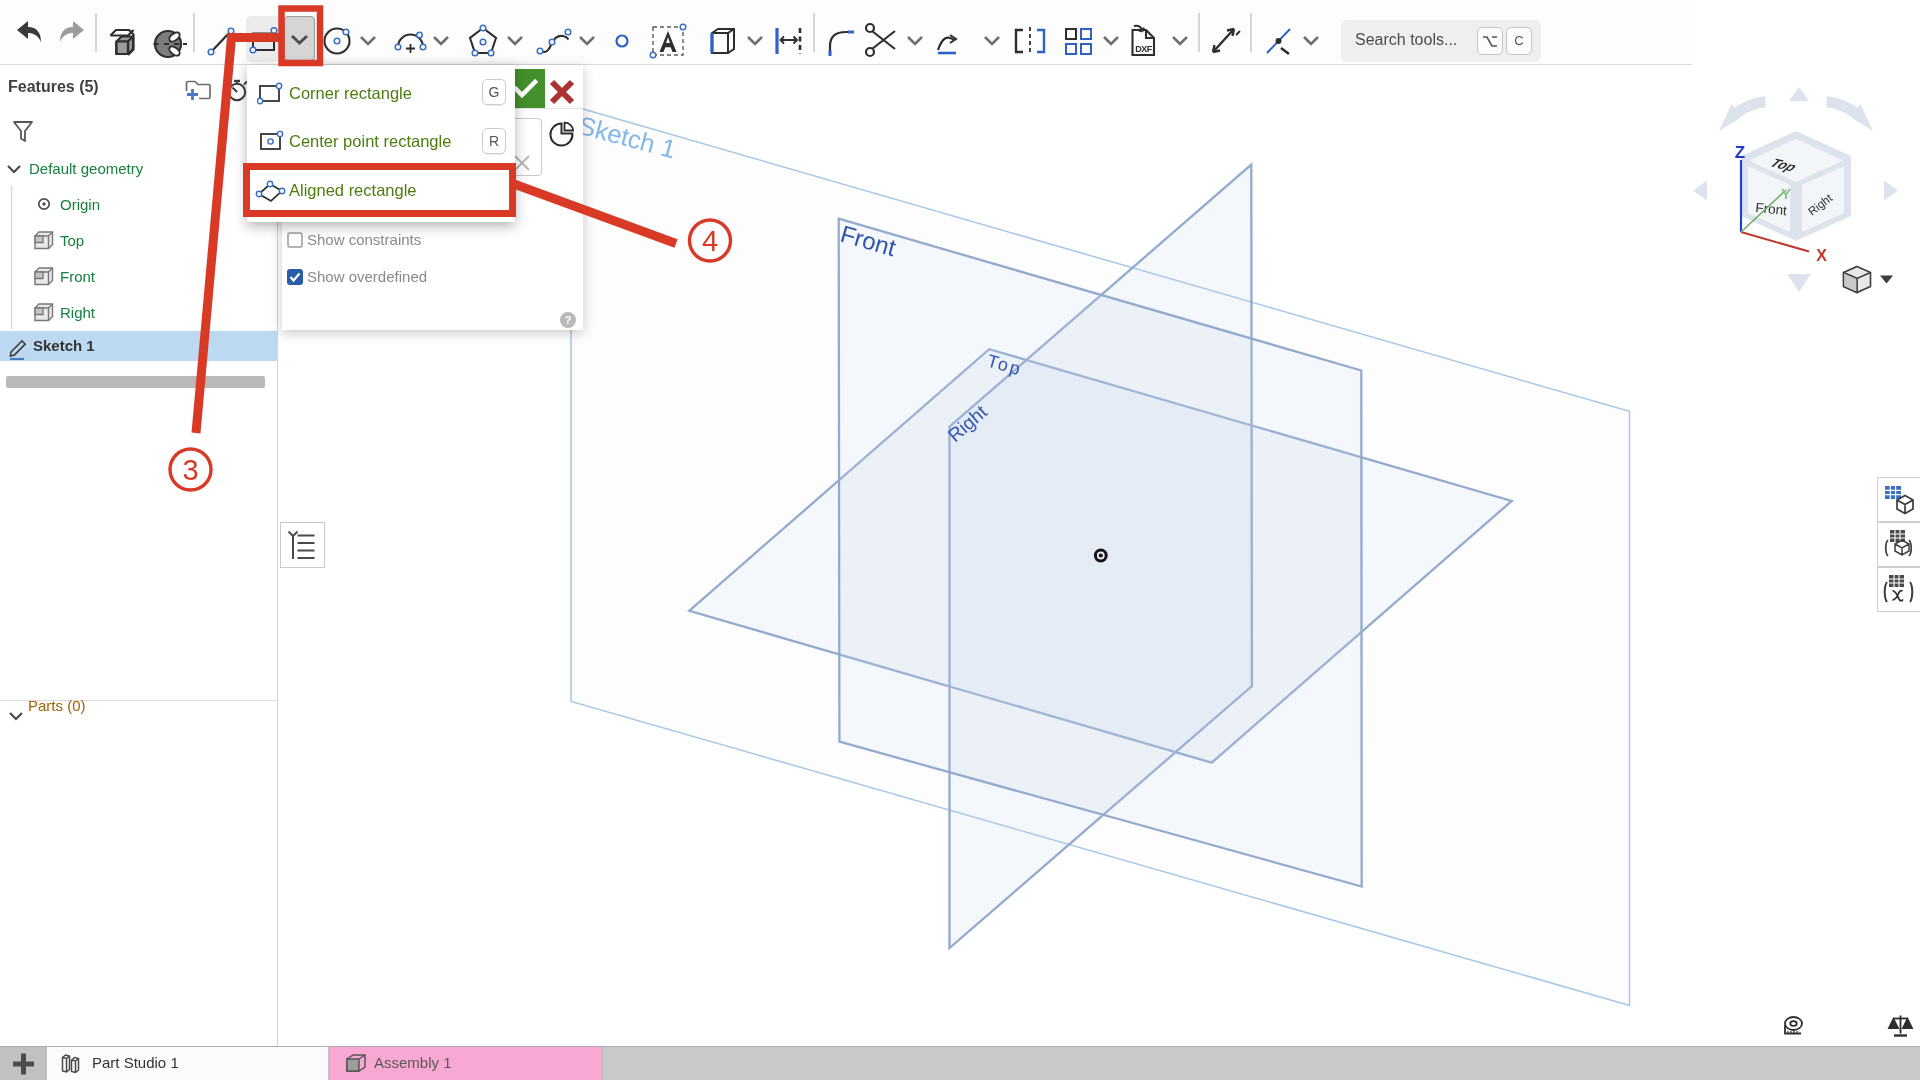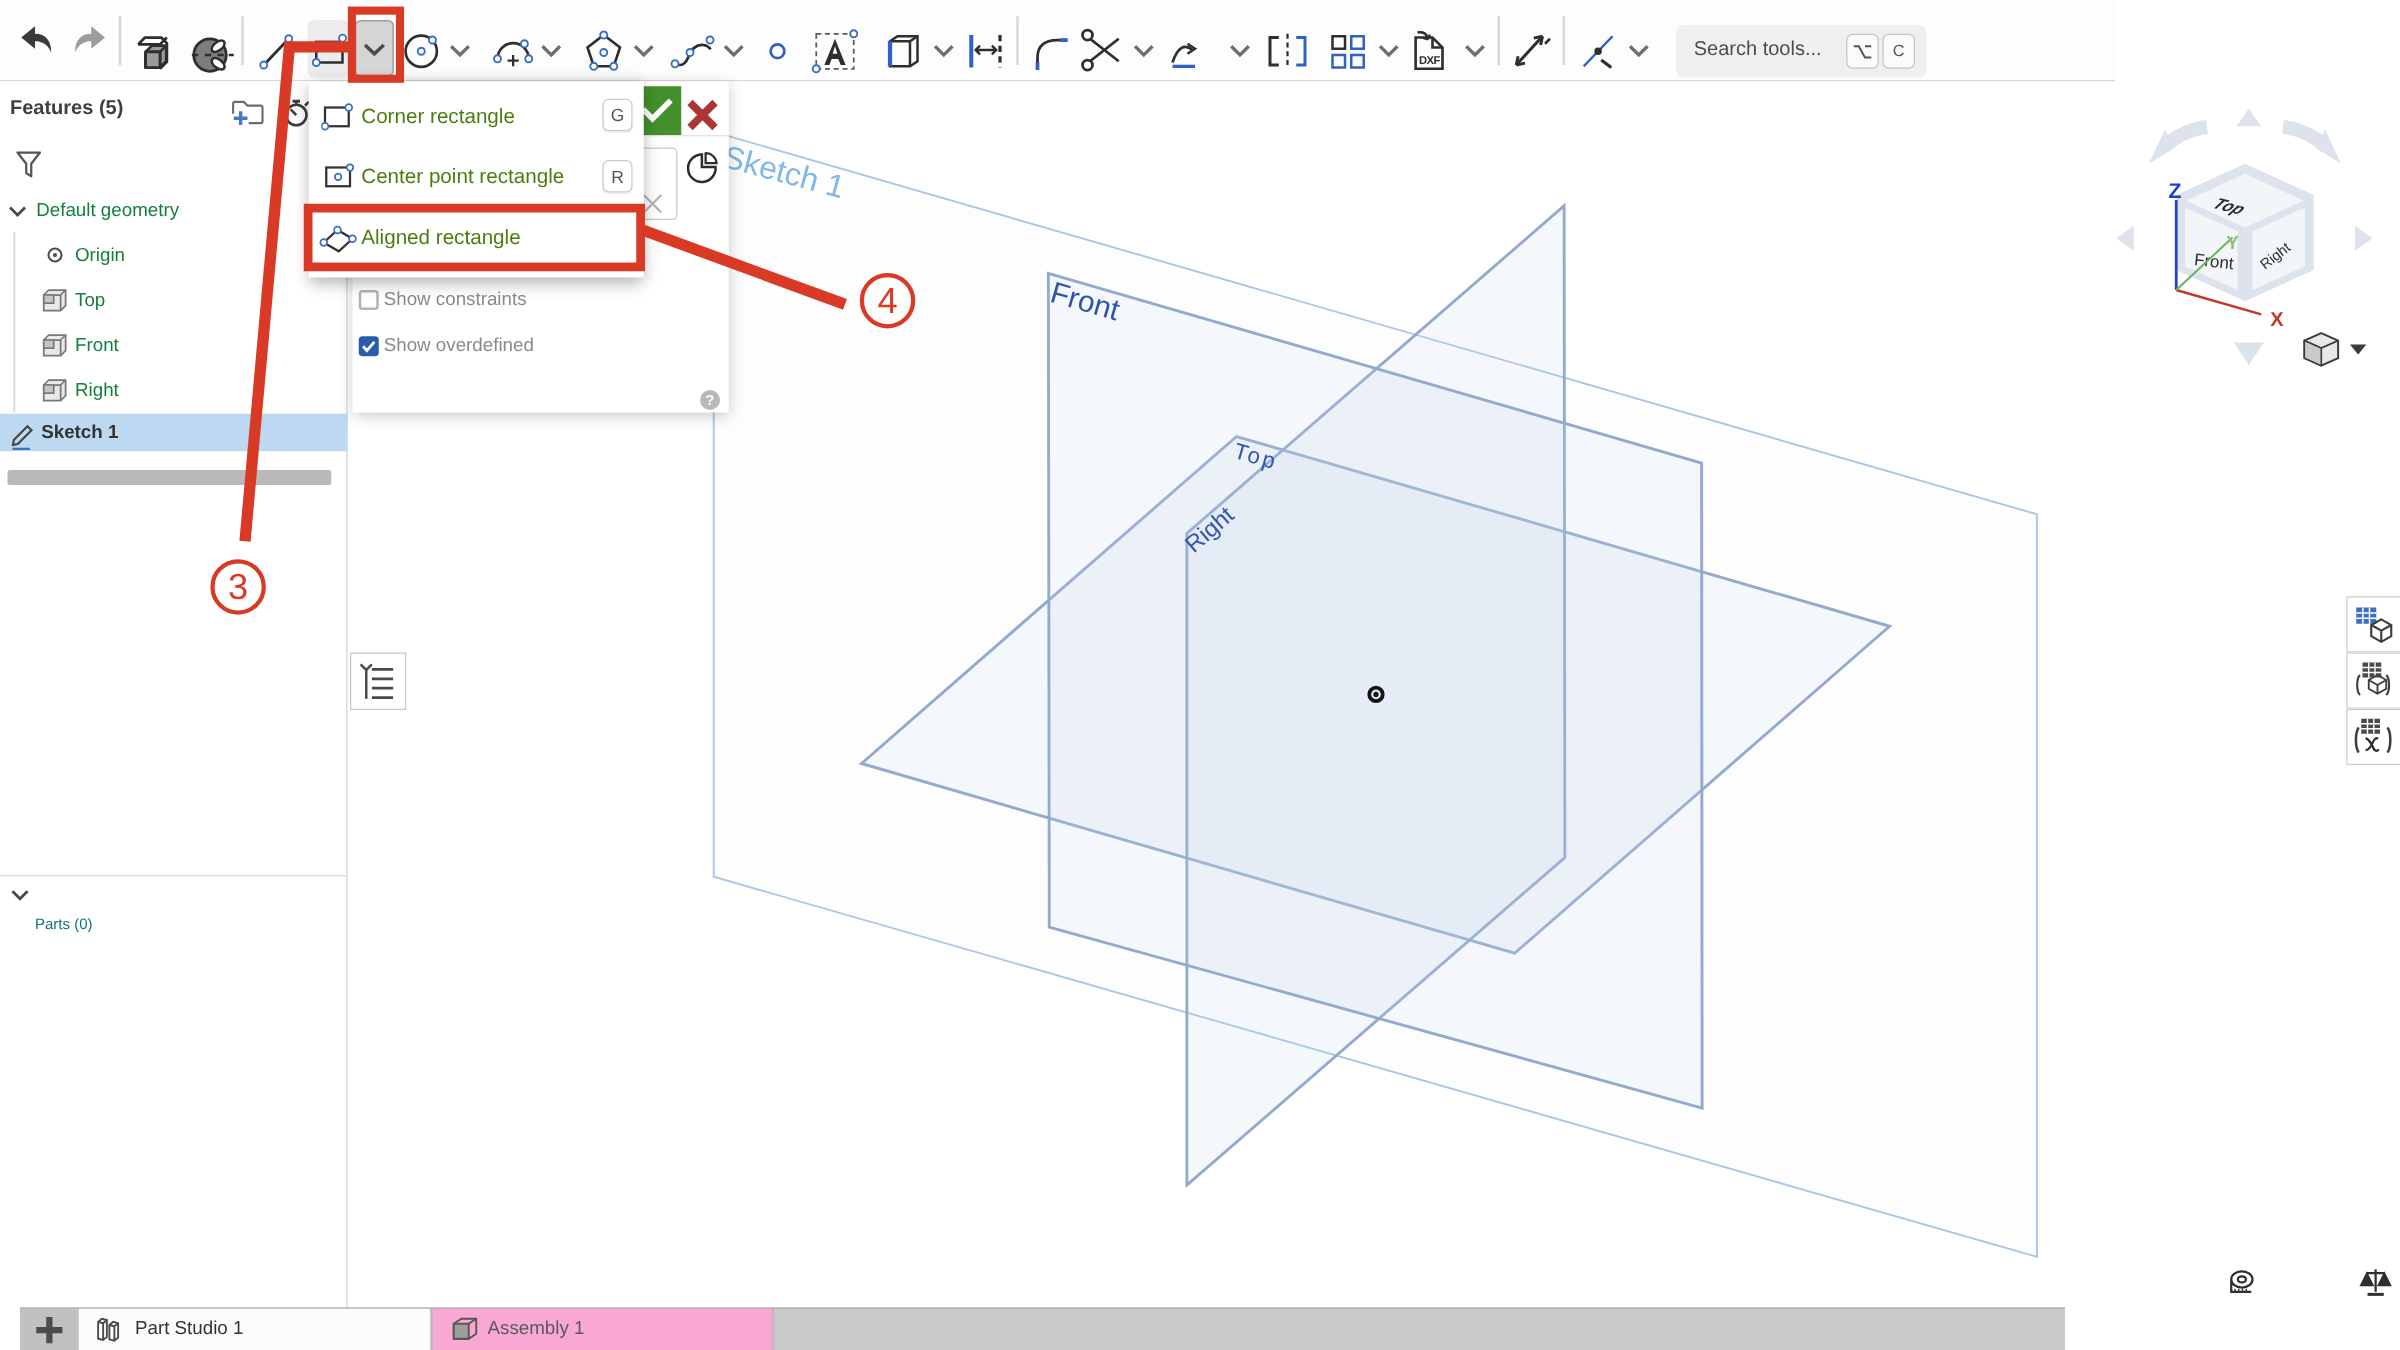--- a/index.html
+++ b/index.html
@@ -22,21 +22,21 @@
     background:#ffffff; border-right:1px solid #d4d4d4; z-index:30; }
   #feat-title { position:absolute; left:8px; top:78px; font-size:16px; font-weight:bold; color:#3f3f3f;}
   #filterbox { position:absolute; left:45px; top:46px; width:217px; height:39px;
     border:1px solid #c9c9c9; border-radius:8px; }
   #filterbox .ph { position:absolute; left:16px; top:9px; font-style:italic; font-size:15px; color:#9b9b9b; }
   .treeitem { position:absolute; left:60px; font-size:15px; color:#15803d; }
   #sketchrow { position:absolute; left:0; top:266px; width:278px; height:30px; background:#bdd9f2; }
   #sketchrow .t { position:absolute; left:33px; top:6px; font-weight:bold; font-size:15px; color:#333; }
   #splitter { position:absolute; left:6px; top:311px; width:259px; height:12px; background:#b9b9b9; border-radius:2px;}
   #partsline { position:absolute; left:0; top:635px; width:277px; height:1px; background:#dcdcdc; }
-  #partsrow { position:absolute; left:28px; top:667px; font-size:12px; color:#0f766e; }
+  #partsrow { position:absolute; left:28px; top:632px; font-size:15px; color:#a16207; }
   
   #flyout { position:absolute; left:280px; top:522px; width:45px; height:46px; background:#fff;
     border:1px solid #c9c9c9; z-index:29; }
   
   #dialog { position:absolute; left:282px; top:65px; width:301px; height:265px; background:#fff;
     box-shadow:0 3px 12px rgba(0,0,0,0.22); z-index:40; }
   #dlg-accept { position:absolute; left:223px; top:4px; width:40px; height:39px; background:#43902c; }
   #dlg-head-line { position:absolute; left:0px; top:43px; width:301px; height:1px; background:#e2e2e2; }
   #dlg-input { position:absolute; left:10px; top:53px; width:250px; height:58px; border:1px solid #c9c9c9; border-radius:4px; }
   .chk { position:absolute; width:16px; height:16px; border-radius:3px; }
@@ -44,21 +44,21 @@
   #chk2 { left:5px; top:204px; background:#2a5da8; }
   .chklbl { position:absolute; left:25px; font-size:15px; color:#8a8a8a; }
   
   #popup { position:absolute; left:247px; top:65px; width:268px; height:157px; background:#fff;
     box-shadow:0 4px 12px rgba(0,0,0,0.3); z-index:50; }
   .mi-text { position:absolute; left:42px; font-size:16.5px; color:#4d7c0f; }
   .badge { position:absolute; left:235px; width:24px; height:26px; border:1px solid #ccc;
     border-radius:5px; font-size:14px; color:#555; text-align:center; line-height:25px;
     box-shadow:0 1px 1px rgba(0,0,0,0.08); }
   
-  #tabbar { position:absolute; left:16px; top:1046px; width:1636px; height:34px; background:#c9c9c9;
+  #tabbar { position:absolute; left:0; top:1046px; width:1920px; height:34px; background:#c9c9c9;
     border-top:1px solid #ababab; z-index:60;padding-left:16px; }
   #plus-tile { position:absolute; left:0; top:0; width:47px; height:34px; background:#c1c1c1; }
   #tab1 { position:absolute; left:47px; top:0; width:281px; height:34px; background:#fbfbfb; }
   #tab1 .t { position:absolute; left:45px; top:7px; font-size:15px; color:#333; }
   #tab2 { position:absolute; left:329px; top:0; width:274px; height:34px; background:#f9a8d4;
     border-left:1px solid #b5b5b5; border-right:1px solid #b5b5b5; }
   #tab2 .t { position:absolute; left:44px; top:7px; font-size:15px; color:#595959; }
   
   .rbtn { position:absolute; left:1877px; width:44px; height:45px; background:#fff;
     border:1px solid #cfcfcf; z-index:25; }

